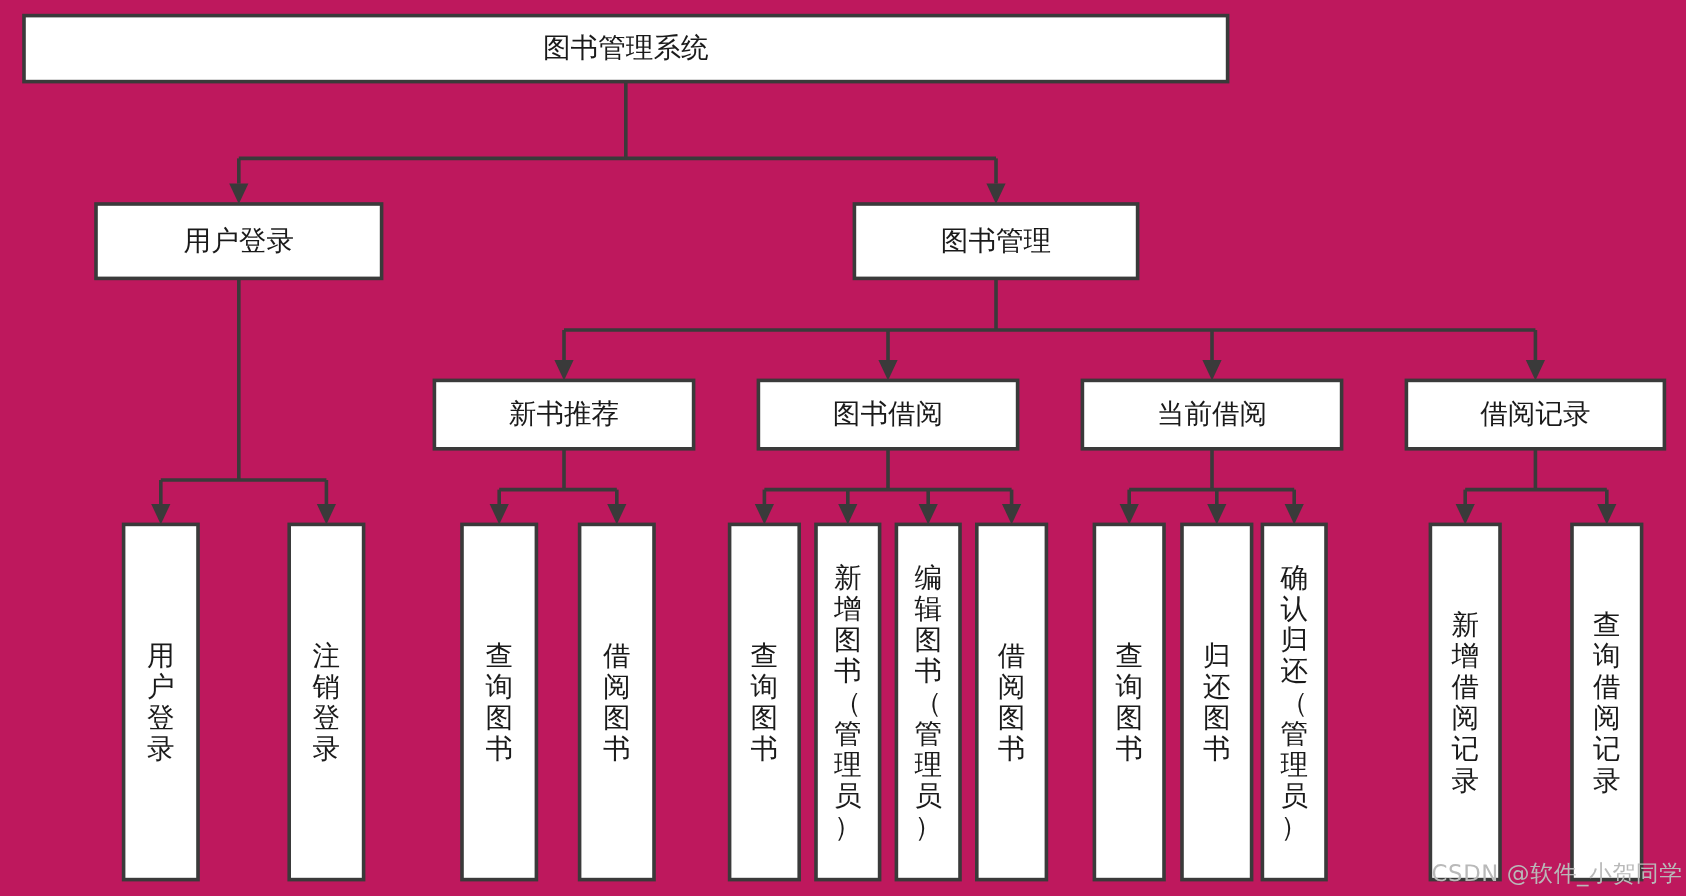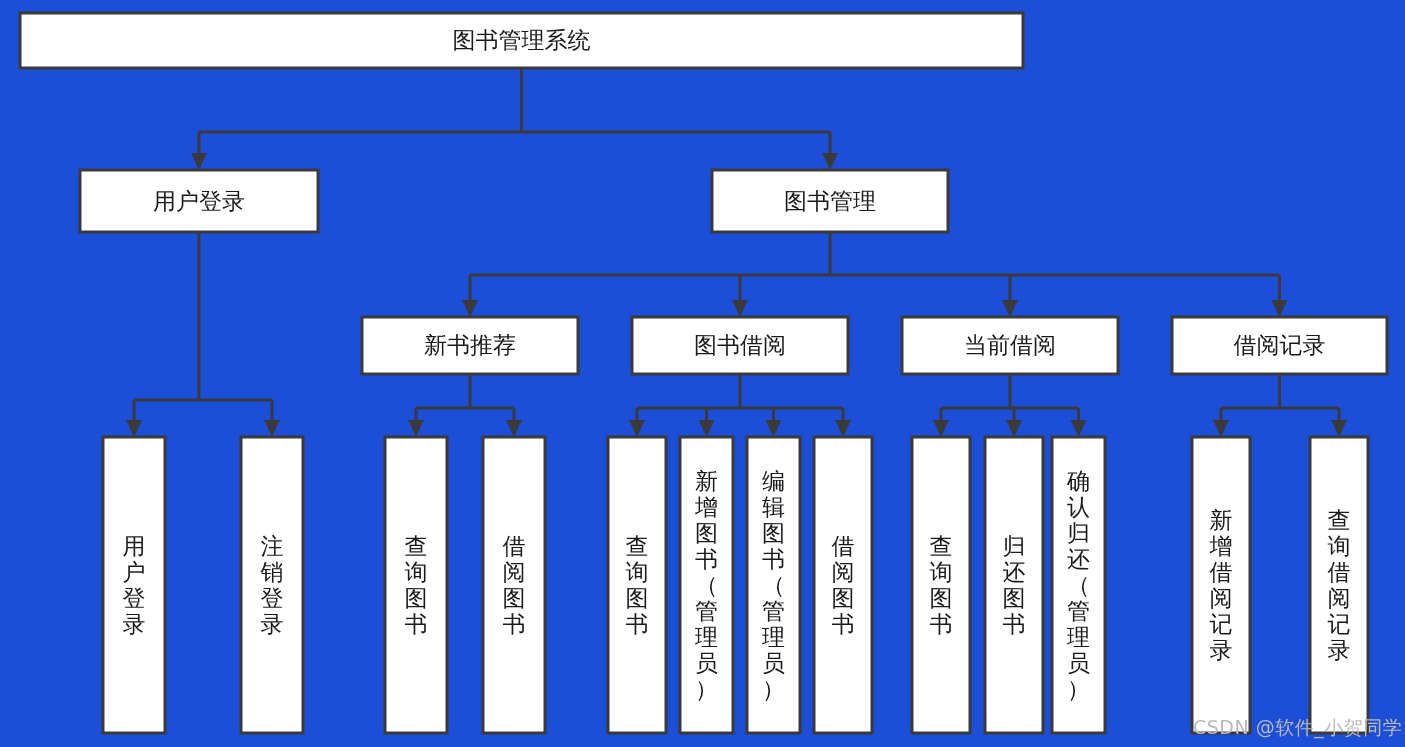--- a/index.html
+++ b/index.html
@@ -8,21 +8,21 @@
     padding: 0;
     background: #ffffff;
   }
   body {
     font-family: "DejaVu Sans", "Liberation Sans", sans-serif;
   }
   #diagram-root {
     position: relative;
     width: 1405px;
     height: 747px;
-    background: #1d4ed8;
+    background: #be185d;
     overflow: hidden;
   }
   svg#tree-svg {
     position: absolute;
     left: 0;
     top: 0;
     width: 1405px;
     height: 747px;
     display: block;
   }

